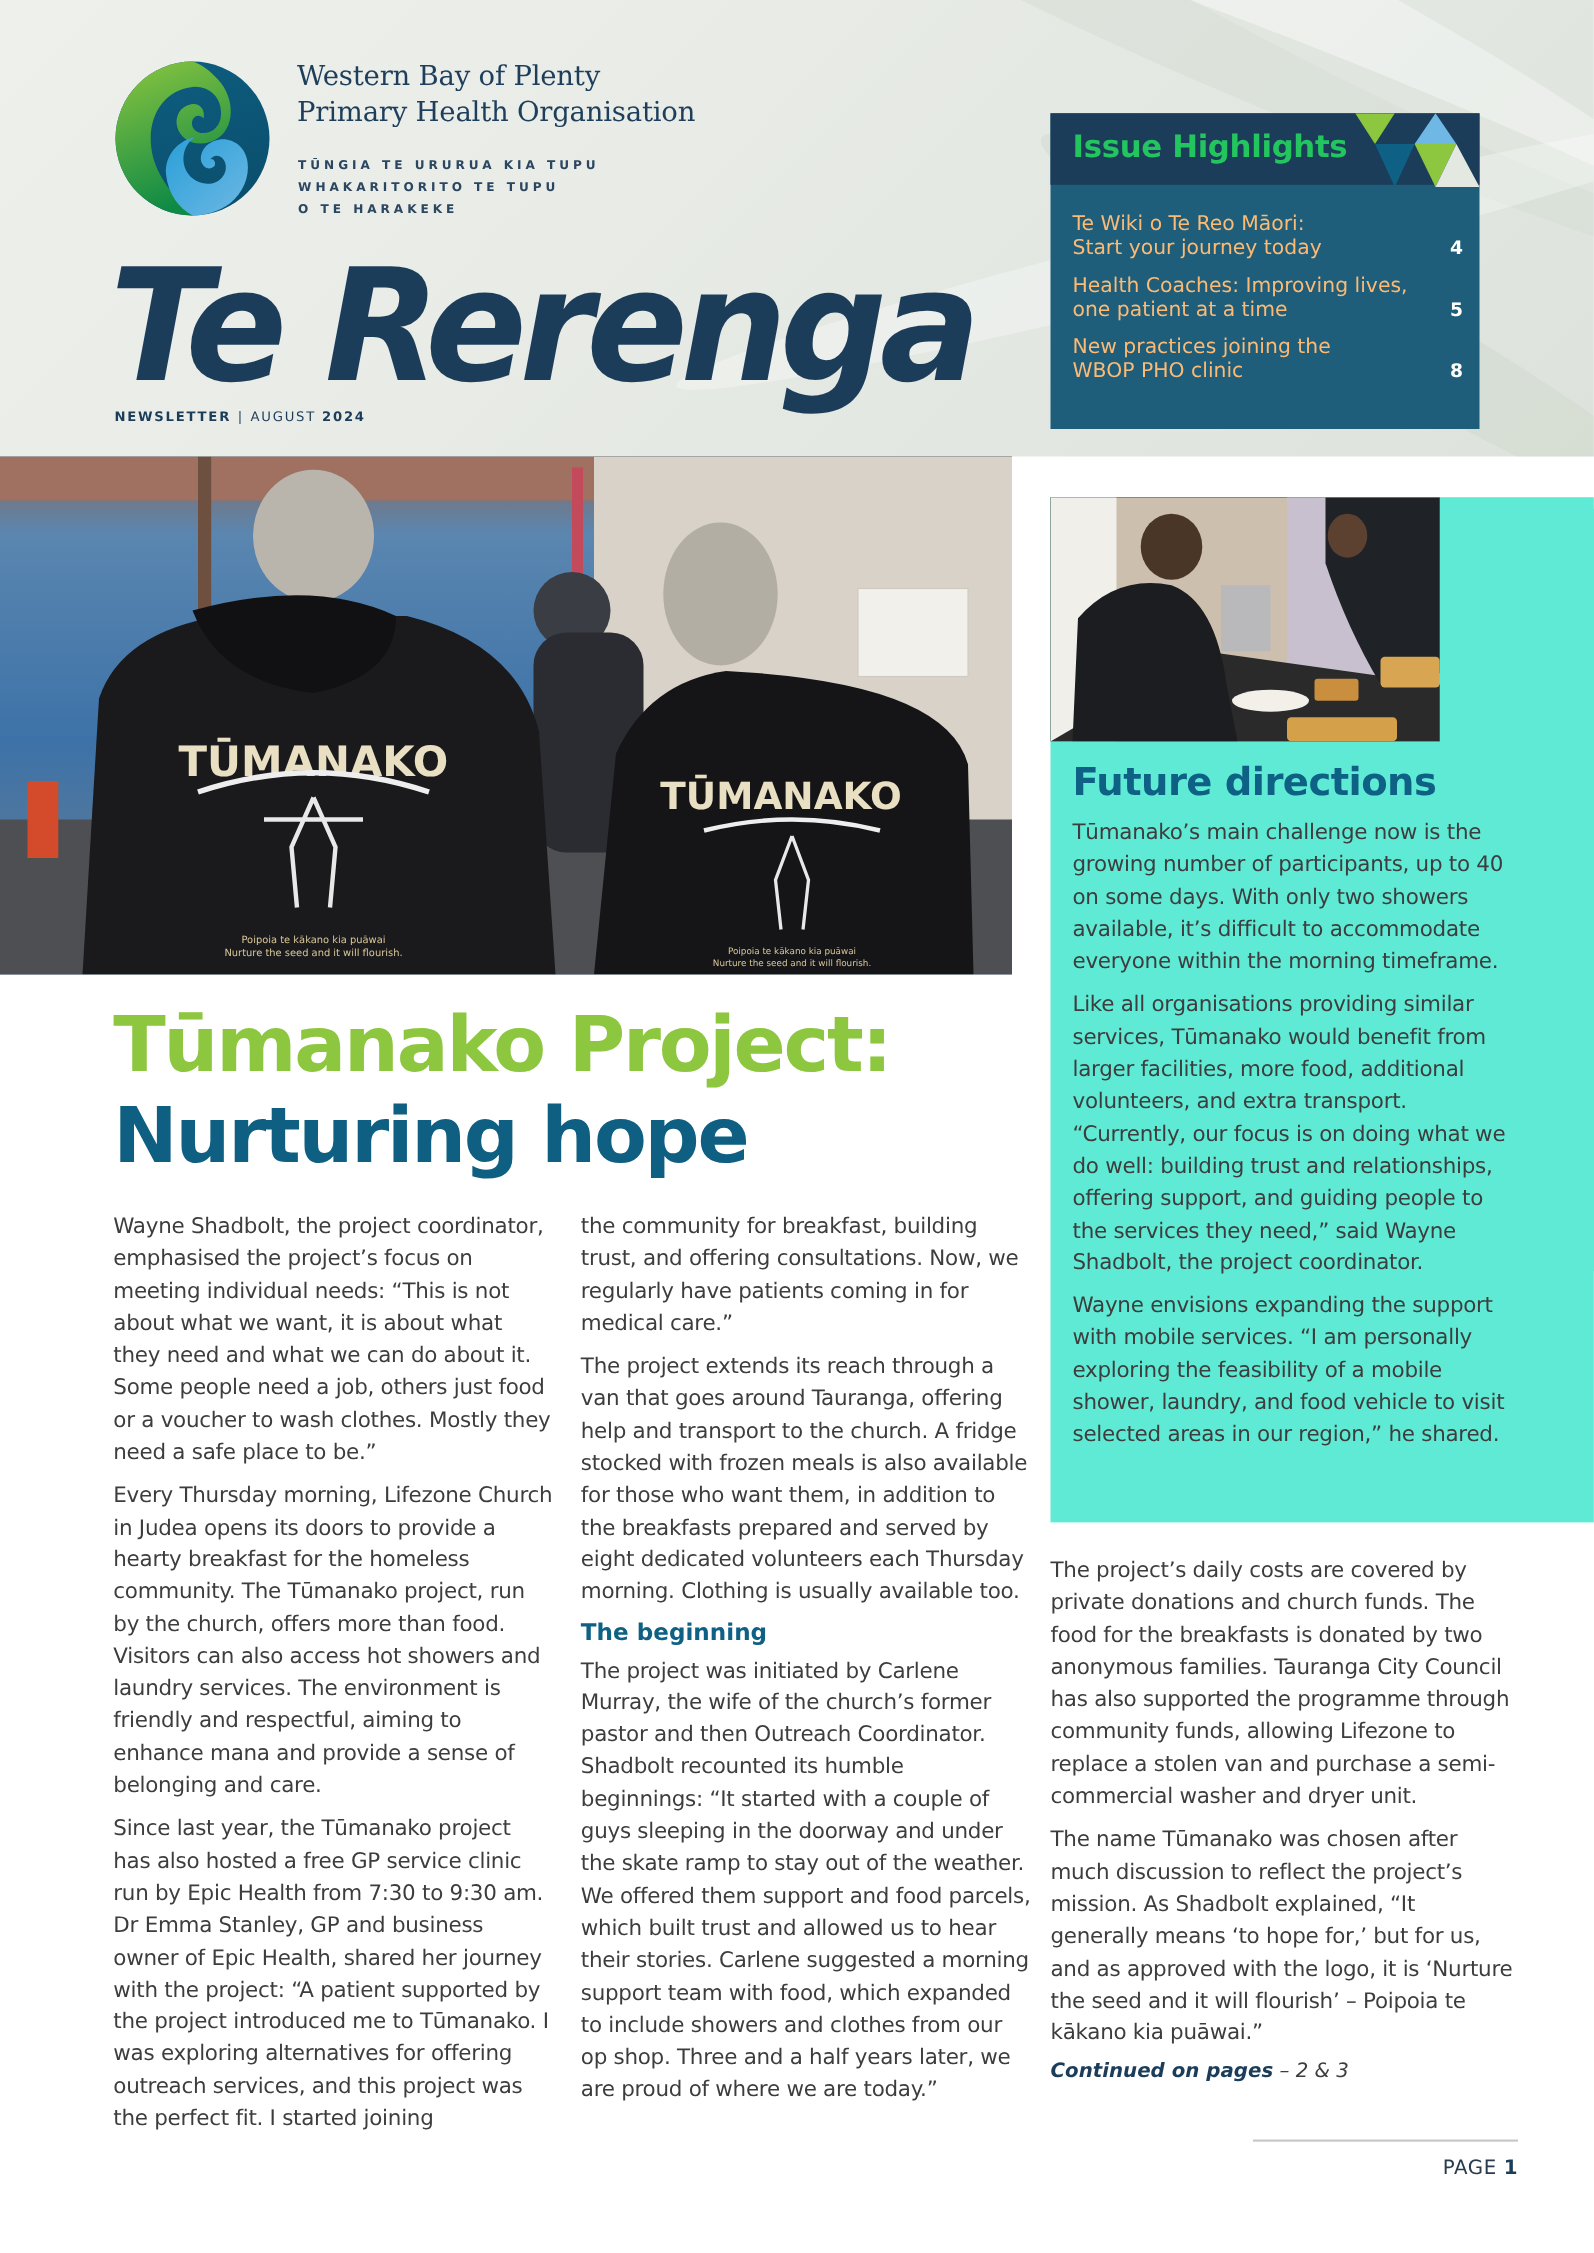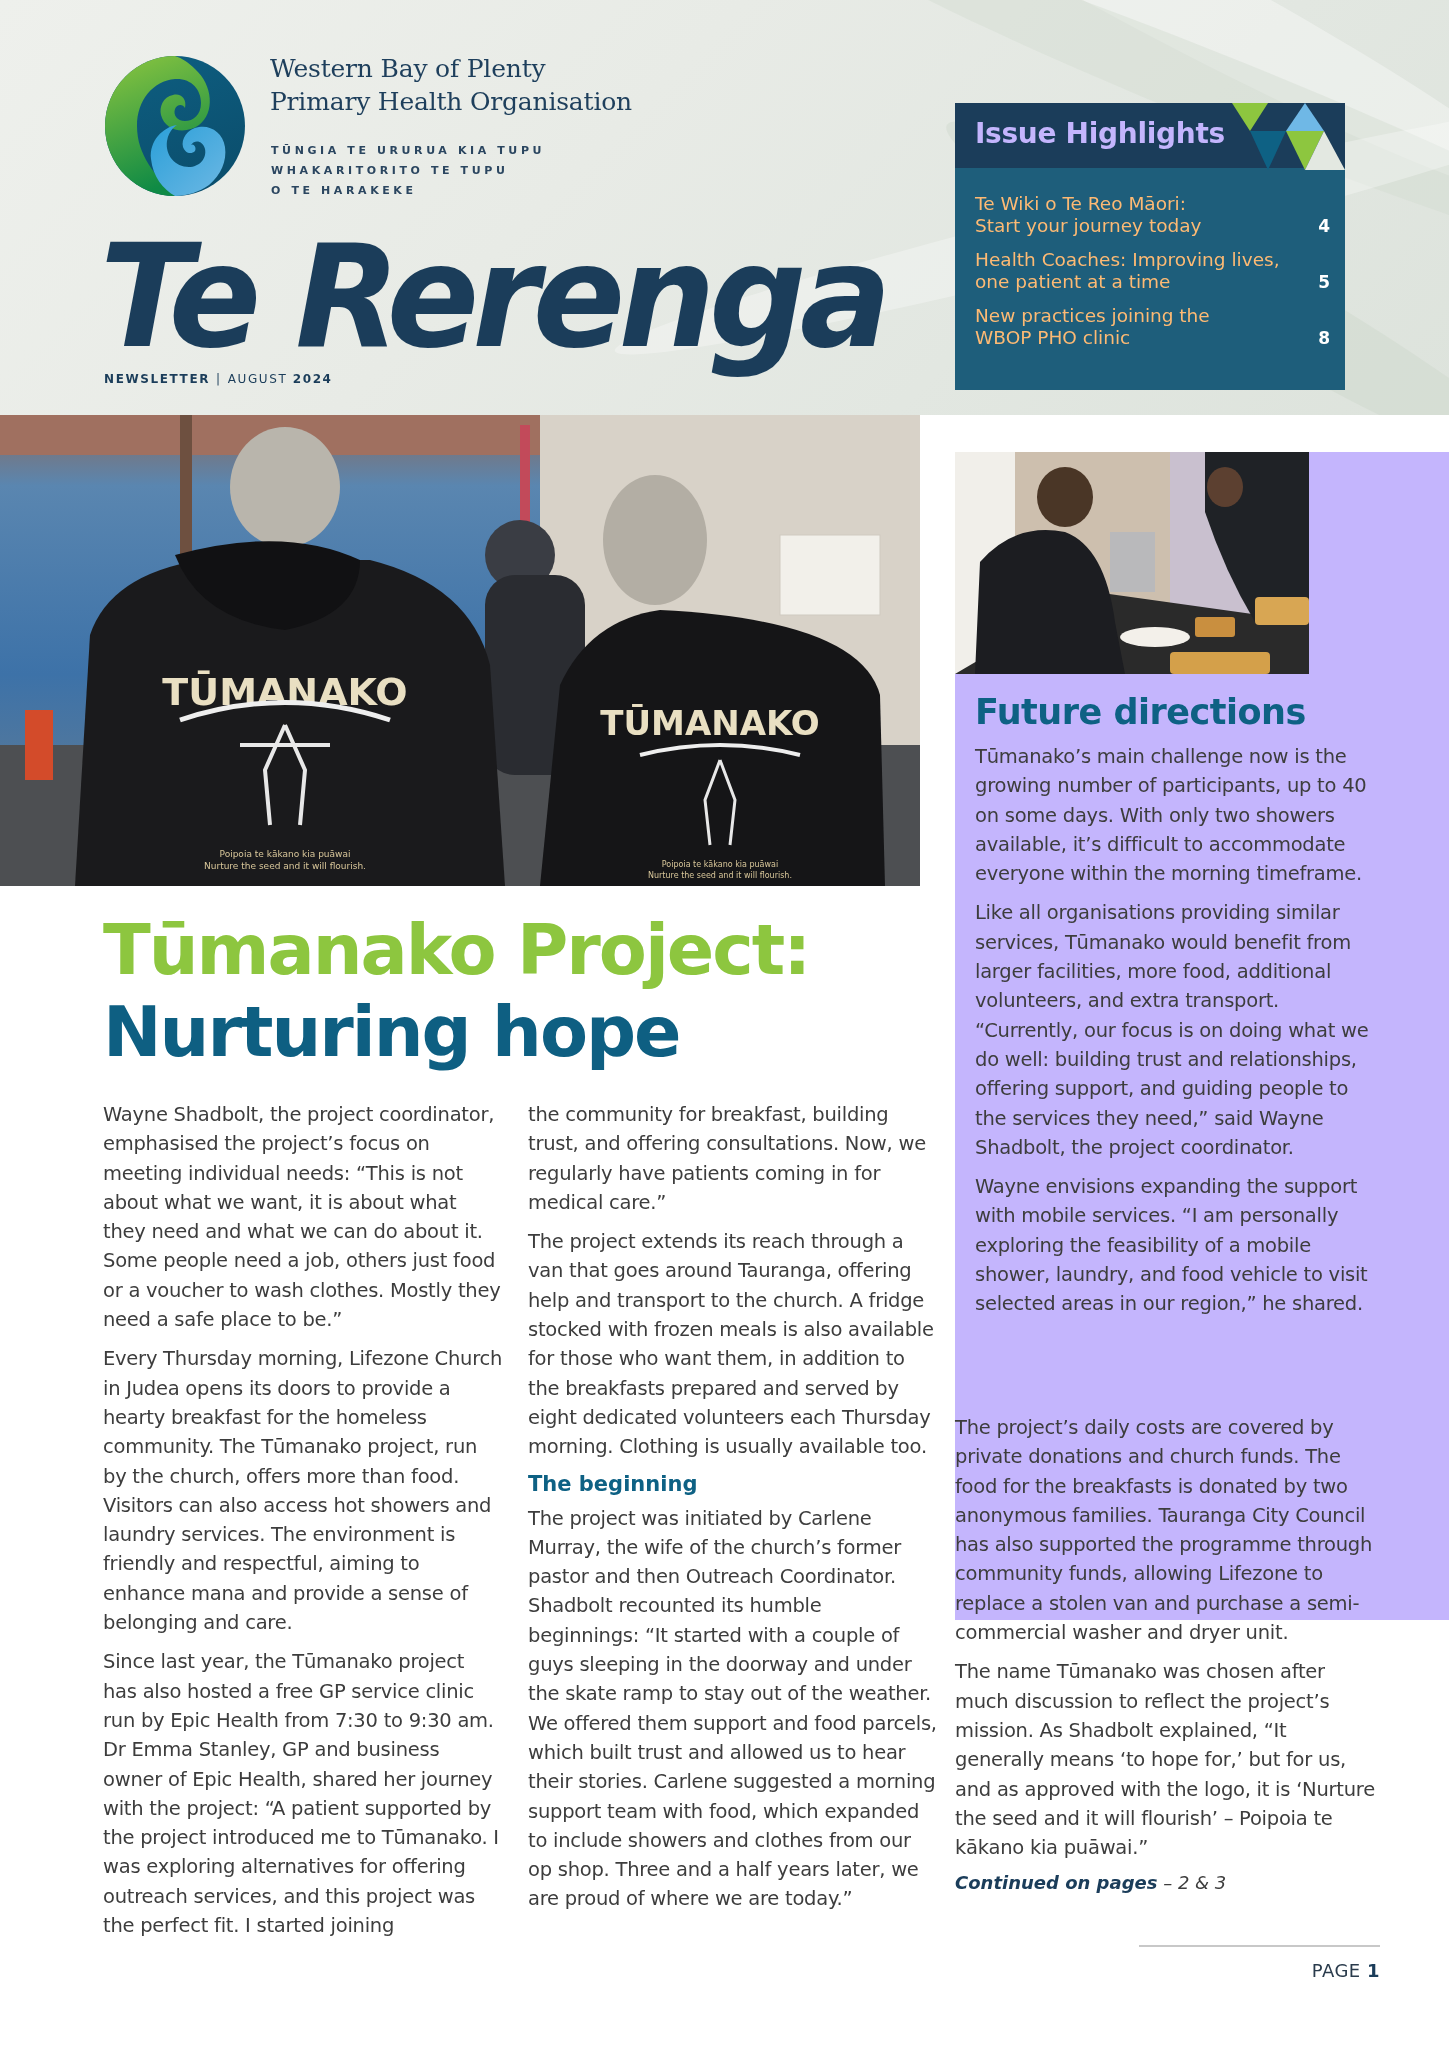--- a/index.html
+++ b/index.html
@@ -32,32 +32,32 @@
     font-size: 142px; line-height: 150px; font-weight: bold; font-style: italic;
     color: #1b3d5a; letter-spacing: -7px; transform: scaleX(0.96); transform-origin: left top;
   }
   .issue-line { position: absolute; left: 104px; top: 372px; font-size: 12px; color: #1b3d5a; letter-spacing: 1.6px; }
   .issue-line .b { font-weight: bold; }
   .issue-line .sep { font-weight: normal; margin: 0 6px; }
 
   
   .highlights { position: absolute; left: 955px; top: 103px; width: 390px; height: 287px; background: #1e5e7b; }
   .hl-head { position: absolute; left: 0; top: 0; width: 390px; height: 65px; background: #1b3d5a; }
-  .hl-title { position: absolute; left: 20px; top: 14px; font-size: 28px; font-weight: bold; color: #c4b5fd; letter-spacing: -0.3px; }
+  .hl-title { position: absolute; left: 20px; top: 14px; font-size: 28px; font-weight: bold; color: #22c55e; letter-spacing: -0.3px; }
   .hl-tri { position: absolute; left: 277px; top: 0; width: 113px; height: 67px; }
   .hl-items { position: absolute; left: 20px; top: 90px; width: 355px; }
   .hl-item { position: relative; display: flex; align-items: flex-end; justify-content: space-between; margin-bottom: 12px; cursor: pointer; }
   .hl-item-label { font-size: 18.5px; line-height: 22px; font-weight: normal; color: #fdba74; white-space: pre-line; width: 320px; }
   .hl-item-page { font-size: 17px; font-weight: bold; color: #ffffff; line-height: 22px; }
 
   
   .photo-main { position: absolute; left: 0; top: 415px; width: 920px; height: 471px; overflow: hidden; background: #5a6b7a; }
 
   
-  .sidebar { position: absolute; left: 955px; top: 452px; width: 494px; height: 1168px; background: #c4b5fd; }
+  .sidebar { position: absolute; left: 955px; top: 452px; width: 494px; height: 932px; background: #5eead4; }
   .photo-side { position: absolute; left: 0; top: 0; width: 354px; height: 222px; overflow: hidden; background: #3a3a3a; }
   .side-title { position: absolute; left: 20px; top: 240px; font-size: 35px; font-weight: bold; color: #0e6184; letter-spacing: -0.5px; }
   .side-body { position: absolute; left: 20px; top: 290px; width: 400px; }
 
   p.body { font-size: 19.5px; line-height: 29.3px; color: #3d3d3d; margin-bottom: 10px; letter-spacing: -0.25px; }
 
   
   .h-green { position: absolute; left: 103px; top: 908px; font-size: 70px; line-height: 84px; font-weight: bold; color: #8dc63f; letter-spacing: -2px; }
   .h-blue  { position: absolute; left: 103px; top: 990px; font-size: 70px; line-height: 84px; font-weight: bold; color: #0e5f82; letter-spacing: -2px; }
   .col1 { position: absolute; left: 103px; top: 1100px; width: 400px; }

